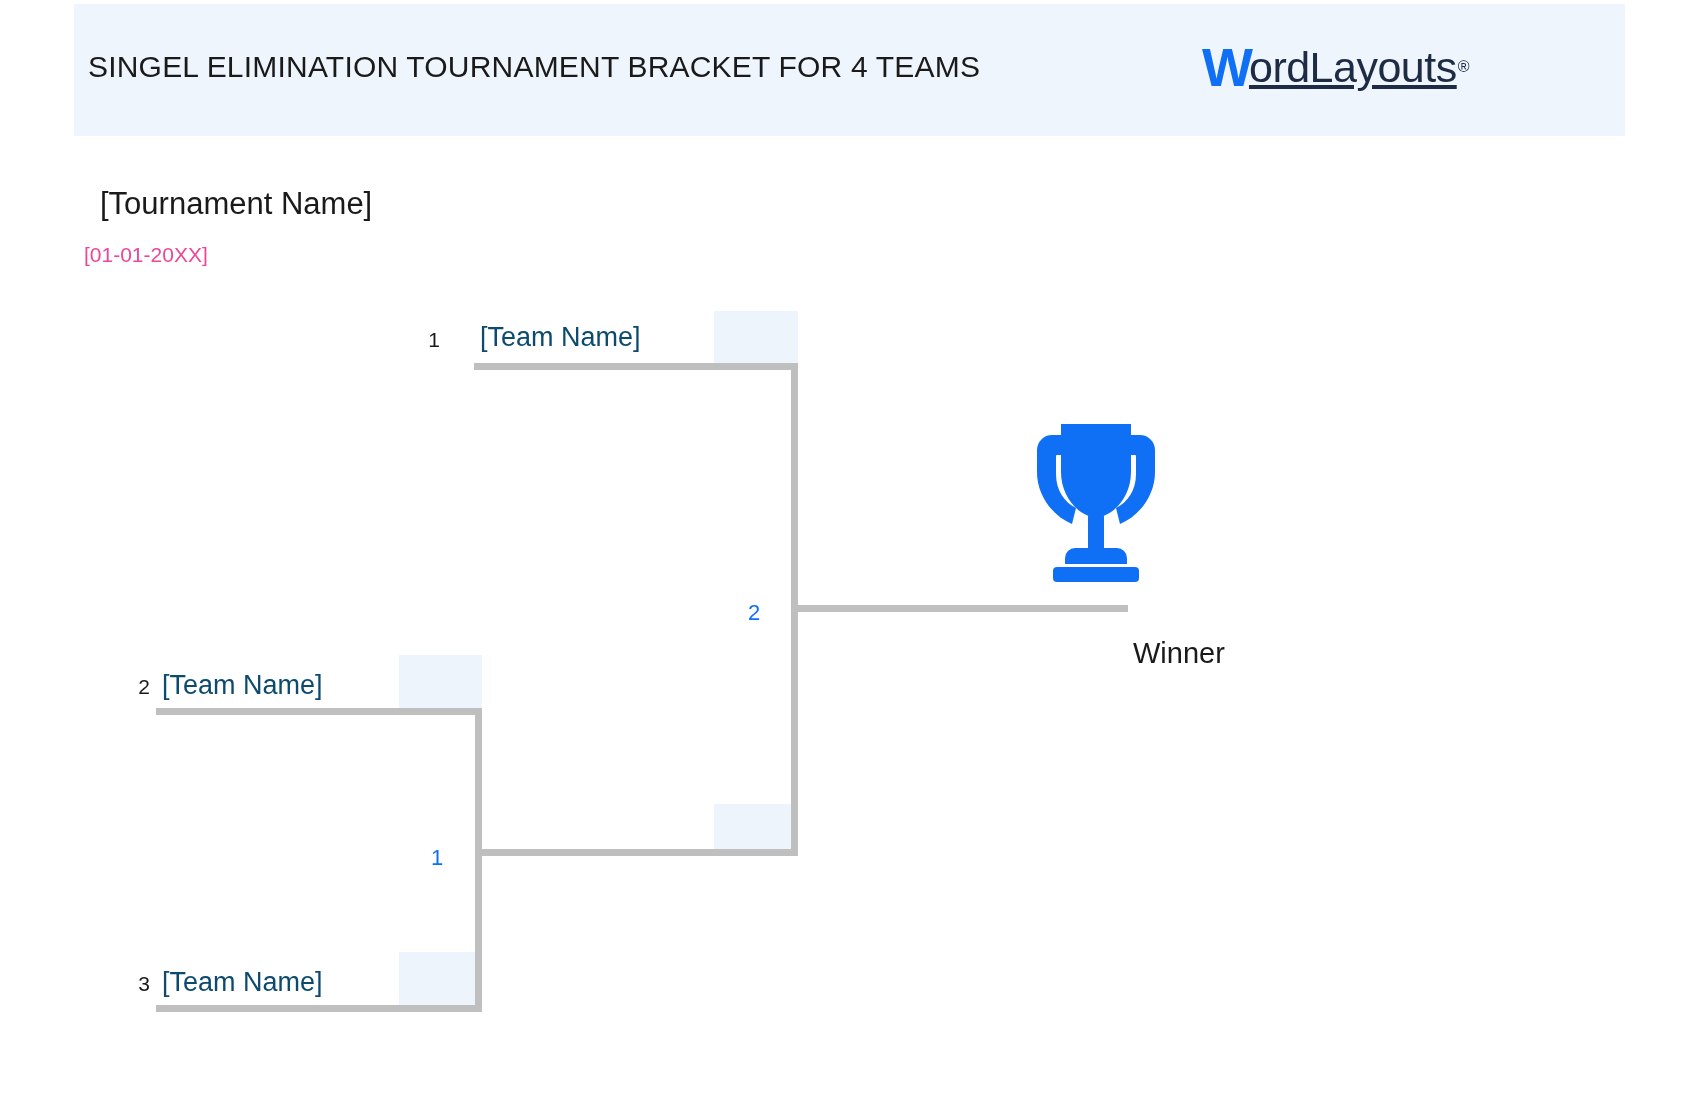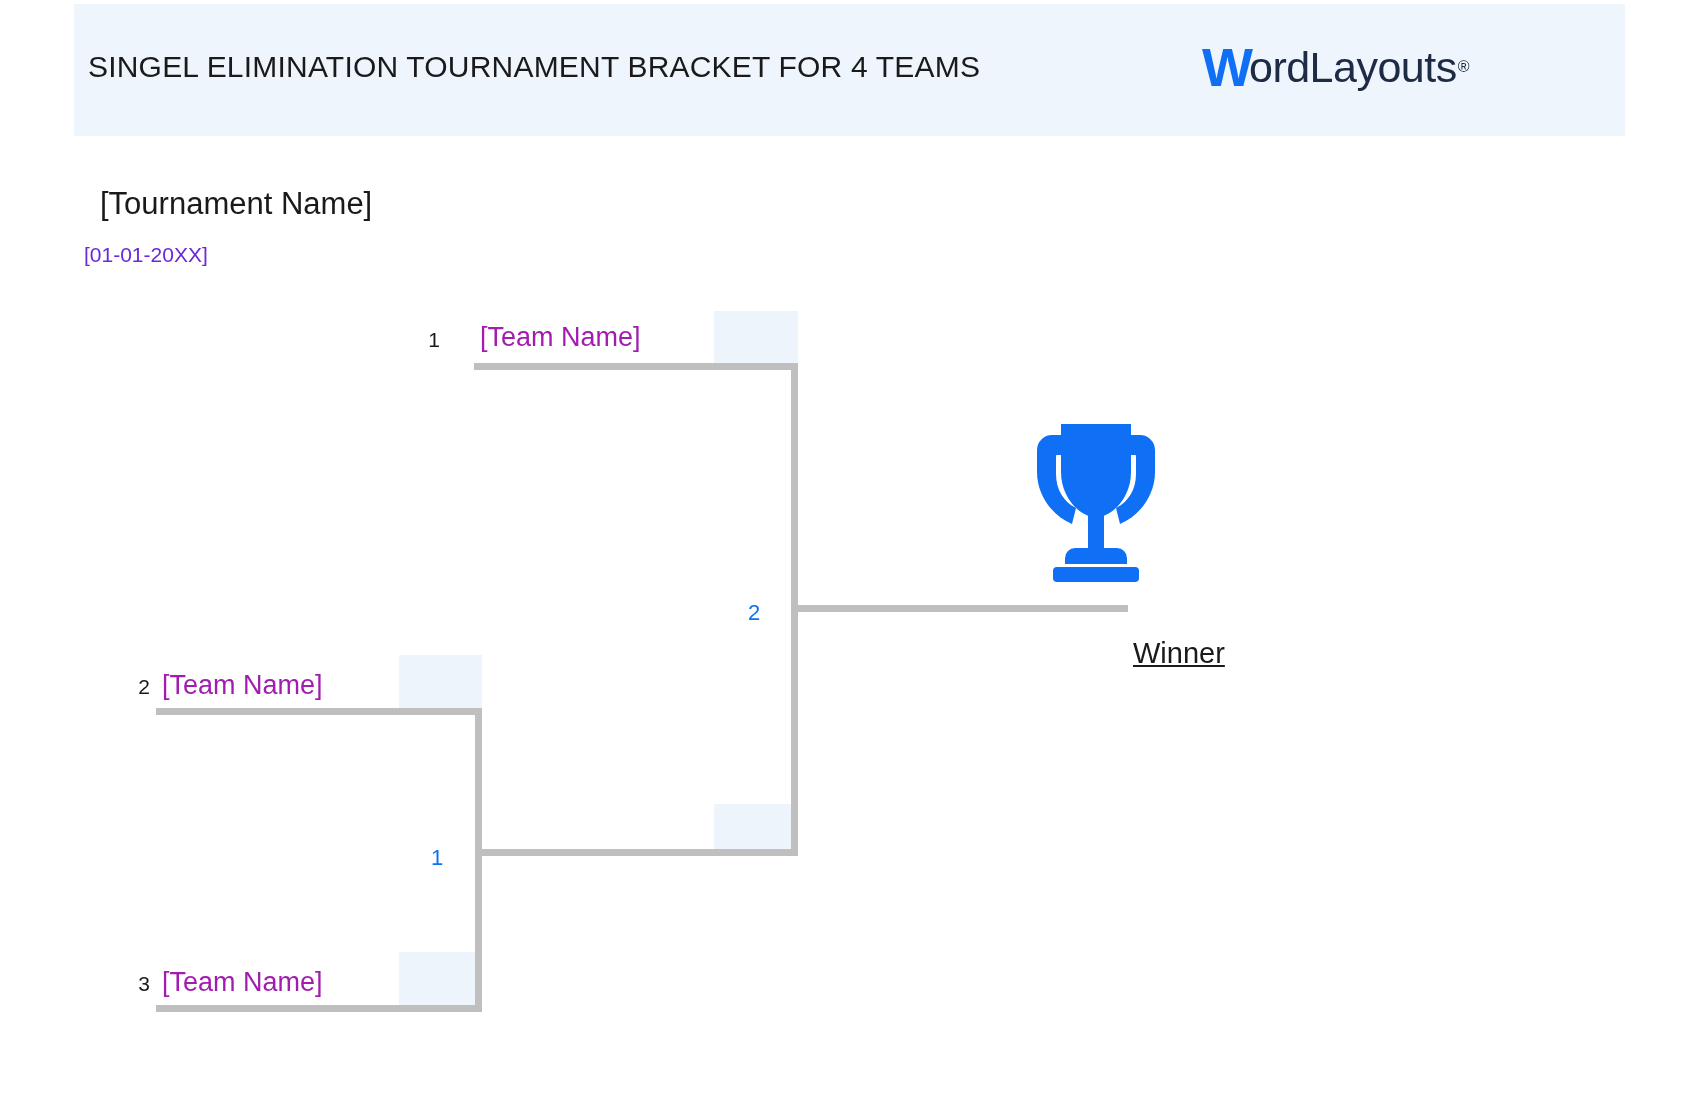--- a/index.html
+++ b/index.html
@@ -50,20 +50,21 @@
     line-height: 1;
     letter-spacing: -2px;
     margin-right: -2px;
   }
   .logo-rest {
     font-size: 43px;
     font-weight: 400;
     color: #1e2b45;
     line-height: 1;
     letter-spacing: -0.5px;
+    text-decoration: underline;
   }
   .logo-reg {
     font-size: 16px;
     color: #1e2b45;
     vertical-align: super;
     line-height: 1;
     margin-left: 1px;
   }
 
   
@@ -73,36 +74,36 @@
     top: 186px;
     font-size: 31px;
     color: #1a1a1a;
     white-space: nowrap;
   }
   .tournament-date {
     position: absolute;
     left: 84px;
     top: 243px;
     font-size: 21px;
-    color: #6d28d9;
+    color: #ec4899;
     white-space: nowrap;
   }
 
   
   .seed {
     position: absolute;
     font-size: 21px;
     color: #1a1a1a;
     text-align: right;
     white-space: nowrap;
   }
   .team-label {
     position: absolute;
     font-size: 27px;
-    color: #a21caf;
+    color: #0c4a6e;
     white-space: nowrap;
   }
   .hl-box {
     position: absolute;
     background: #edf4fc;
   }
   .line-h {
     position: absolute;
     background: #bfbfbf;
     height: 7px;
@@ -127,21 +128,20 @@
     width: 146px;
     height: 158px;
   }
   .winner-text {
     position: absolute;
     left: 1133px;
     top: 637px;
     font-size: 29px;
     color: #1a1a1a;
     white-space: nowrap;
-    text-decoration: underline;
   }
 </style>
 </head>
 <body>
 
 <div class="header-band"></div>
 
 <div class="header-title">SINGEL ELIMINATION TOURNAMENT BRACKET FOR 4 TEAMS</div>
 
 <div class="logo-wrap">

